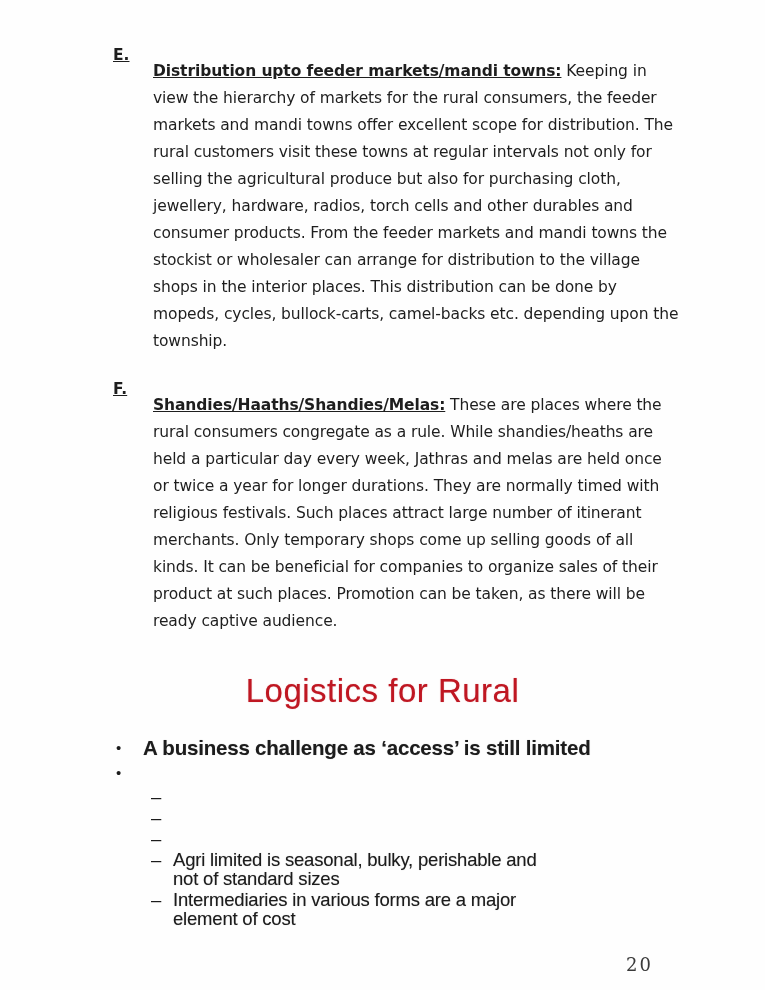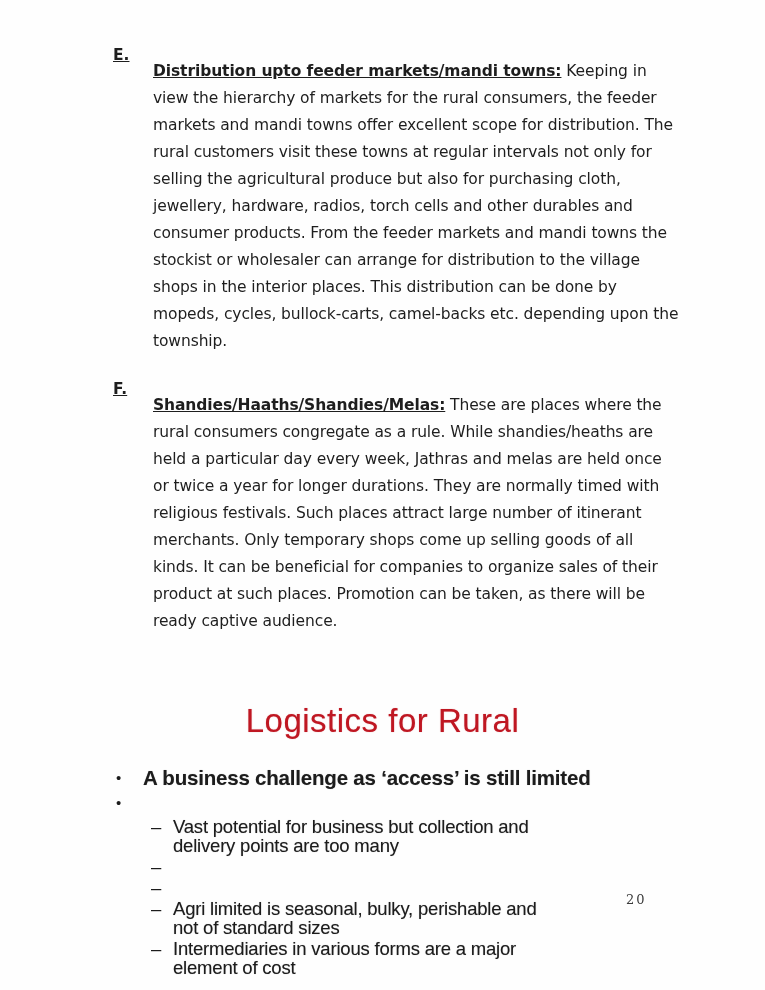--- a/index.html
+++ b/index.html
@@ -43,21 +43,21 @@
     white-space: pre-line;
     letter-spacing: -0.1px;
   }
   .doc-heading {
     font-weight: bold;
     text-decoration: underline;
   }
 
   
   .slide {
-    margin-top: 50px;
+    margin-top: 20px;
     font-family: "Liberation Sans", sans-serif;
     color: #1c1c1c;
   }
   .slide-title {
     margin: 0;
     width: 765px;
     text-align: center;
     font-size: 33px;
     line-height: 40px;
     font-weight: 400;
@@ -100,23 +100,23 @@
     white-space: pre-line;
     width: 520px;
     text-shadow: 0 0 0.8px rgba(25, 25, 25, 0.4);
     letter-spacing: -0.2px;
   }
 
   
   .page-number {
     position: absolute;
     left: 626px;
-    top: 892px;
+    top: 954px;
     font-family: "DejaVu Serif", serif;
-    font-size: 13px;
+    font-size: 18px;
     letter-spacing: 2px;
     color: #3a3a3a;
   }
 </style>
 </head>
 <body>
 
 <div class="page">
 
   <section class="doc">
@@ -163,22 +163,20 @@
       </div>
 
       <div class="bullet-row">
         <span class="bullet-glyph">•</span>
       </div>
 
       <div class="subs">
 
         <div class="sub-row">
           <span class="sub-glyph">–</span>
-          <span class="sub-text">Vast potential for business but collection and
-delivery points are too many</span>
         </div>
 
         <div class="sub-row">
           <span class="sub-glyph">–</span>
         </div>
 
         <div class="sub-row">
           <span class="sub-glyph">–</span>
         </div>
 

